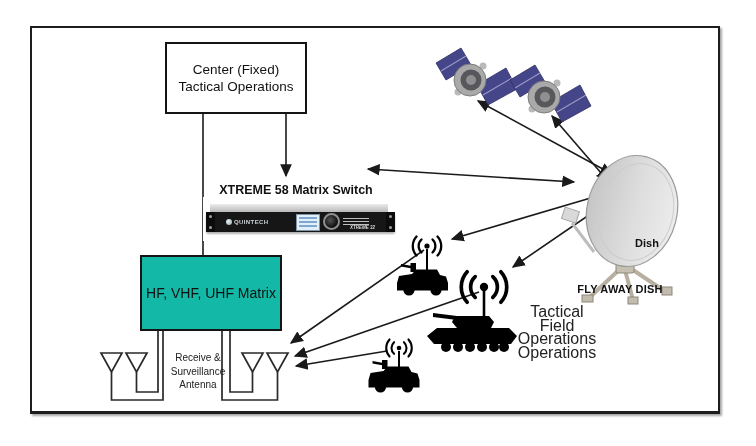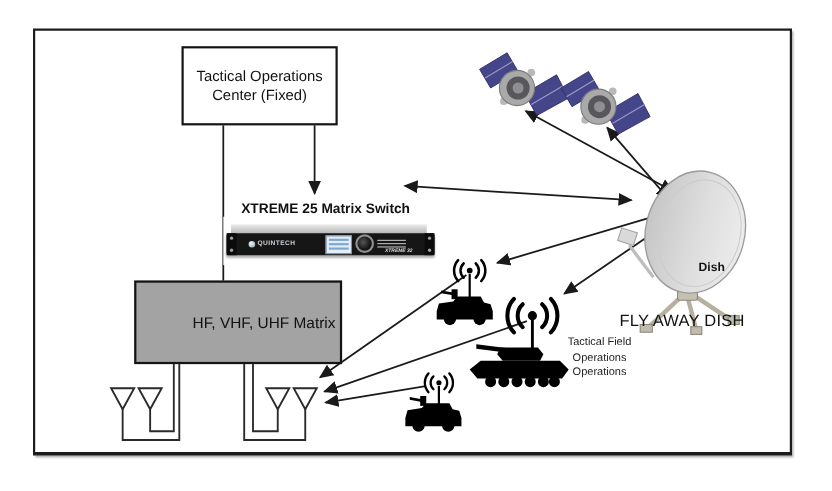--- a/index.html
+++ b/index.html
@@ -6,28 +6,28 @@
   .page{position:relative;width:756px;height:446px;background:#fff;overflow:hidden;
         font-family:"Liberation Sans","DejaVu Sans",sans-serif;color:#111;}
   .frame{position:absolute;left:30px;top:26px;width:686px;height:383px;
          border:2px solid #1d1d1d;border-bottom-width:3px;background:#fff;
          box-shadow:2px 2px 2px rgba(0,0,0,.35);}
   svg.canvas{position:absolute;left:0;top:0;width:756px;height:446px;}
   .lbl{position:absolute;text-align:center;}
   .toc-box{position:absolute;left:165px;top:42px;width:138px;height:68px;
            border:2px solid #141414;background:#fff;display:flex;flex-direction:column;
            justify-content:center;font-size:13.5px;line-height:17px;text-align:center;}
-  .hf-box{position:absolute;left:122px;top:255px;width:138px;height:72px;
-          border:2px solid #141414;background:#a3a3a3;display:flex;align-items:center;
-          justify-content:center;font-size:14px;padding-left:47px;}
+  .hf-box{position:absolute;left:140px;top:255px;width:138px;height:72px;
+          border:2px solid #141414;background:#14b8a6;display:flex;align-items:center;
+          justify-content:center;font-size:14px;}
   .switch-label{left:210px;top:183px;width:172px;font-size:12.5px;font-weight:bold;}
   .ant-label{left:163px;top:351px;width:70px;font-size:10px;line-height:13.5px;color:#222;}
   .dish-label{left:630px;top:237px;width:34px;font-size:11px;font-weight:bold;}
-  .flyaway-label{left:563px;top:283px;width:114px;font-size:15px;font-weight:normal;letter-spacing:.2px;}
-  .field-label{left:505px;top:305px;width:80px;font-size:10px;line-height:13.5px;color:#222;}
+  .flyaway-label{left:563px;top:283px;width:114px;font-size:11px;font-weight:bold;letter-spacing:.2px;}
+  .field-label{left:517px;top:305px;width:80px;font-size:16px;line-height:13.5px;color:#222;}
   
   .device{position:absolute;left:203px;top:197px;width:196px;height:44px;background:#fff;}
   .device .chassis{position:absolute;left:7px;top:7px;width:178px;height:9px;
                    background:linear-gradient(#ececec,#b2b2b2);}
   .device .face{position:absolute;left:3px;top:15px;width:189px;height:20px;background:#161616;
                 border-radius:2px;box-shadow:0 2px 2px rgba(0,0,0,.3);}
   .device .ear{position:absolute;top:0;width:9px;height:20px;background:#0b0b0b;}
   .device .ear.l{left:0;} .device .ear.r{right:0;}
   .device .screw{position:absolute;width:3px;height:3px;border-radius:50%;background:#97a3a8;left:3px;}
   .device .screw.s1{top:3px;} .device .screw.s2{top:14px;}
@@ -150,25 +150,25 @@
       <line x1="427" y1="249" x2="427" y2="271" stroke-width="2"></line>
       <line x1="484" y1="291" x2="484" y2="317" stroke-width="2.6"></line>
       <line x1="399" y1="351" x2="399" y2="368" stroke-width="2"></line>
     </g>
     <use href="#radio" transform="translate(427,246)"></use>
     <use href="#radio" transform="translate(484,287) scale(1.6)"></use>
     <use href="#radio" transform="translate(399,348) scale(0.9)"></use>
   </svg>
 
   <div class="toc-box">
+    <div>Center (Fixed)</div>
     <div>Tactical Operations</div>
-    <div>Center (Fixed)</div>
-  </div>
-
-  <div class="lbl switch-label">XTREME 25 Matrix Switch</div>
+  </div>
+
+  <div class="lbl switch-label">XTREME 58 Matrix Switch</div>
 
   <div class="device">
     <div class="chassis"></div>
     <div class="face">
       <div class="ear l">
         <span class="screw s1"></span>
         <span class="screw s2"></span>
       </div>
       <div class="ear r">
         <span class="screw s1"></span>
@@ -190,20 +190,25 @@
           <i></i>
         </div>
       <div class="model">XTREME 32</div>
     </div>
   </div>
 
   <div class="hf-box">
     <div>HF, VHF, UHF Matrix</div>
   </div>
 
+  <div class="lbl ant-label">
+    <div>Receive &amp;</div>
+    <div>Surveillance</div>
+    <div>Antenna</div>
+  </div>
 
   <div class="lbl dish-label">Dish</div>
   <div class="lbl flyaway-label">FLY AWAY DISH</div>
 
   <div class="lbl field-label">
     <div>Tactical Field</div>
     <div>Operations</div>
     <div>Operations</div>
   </div>
 </div>

